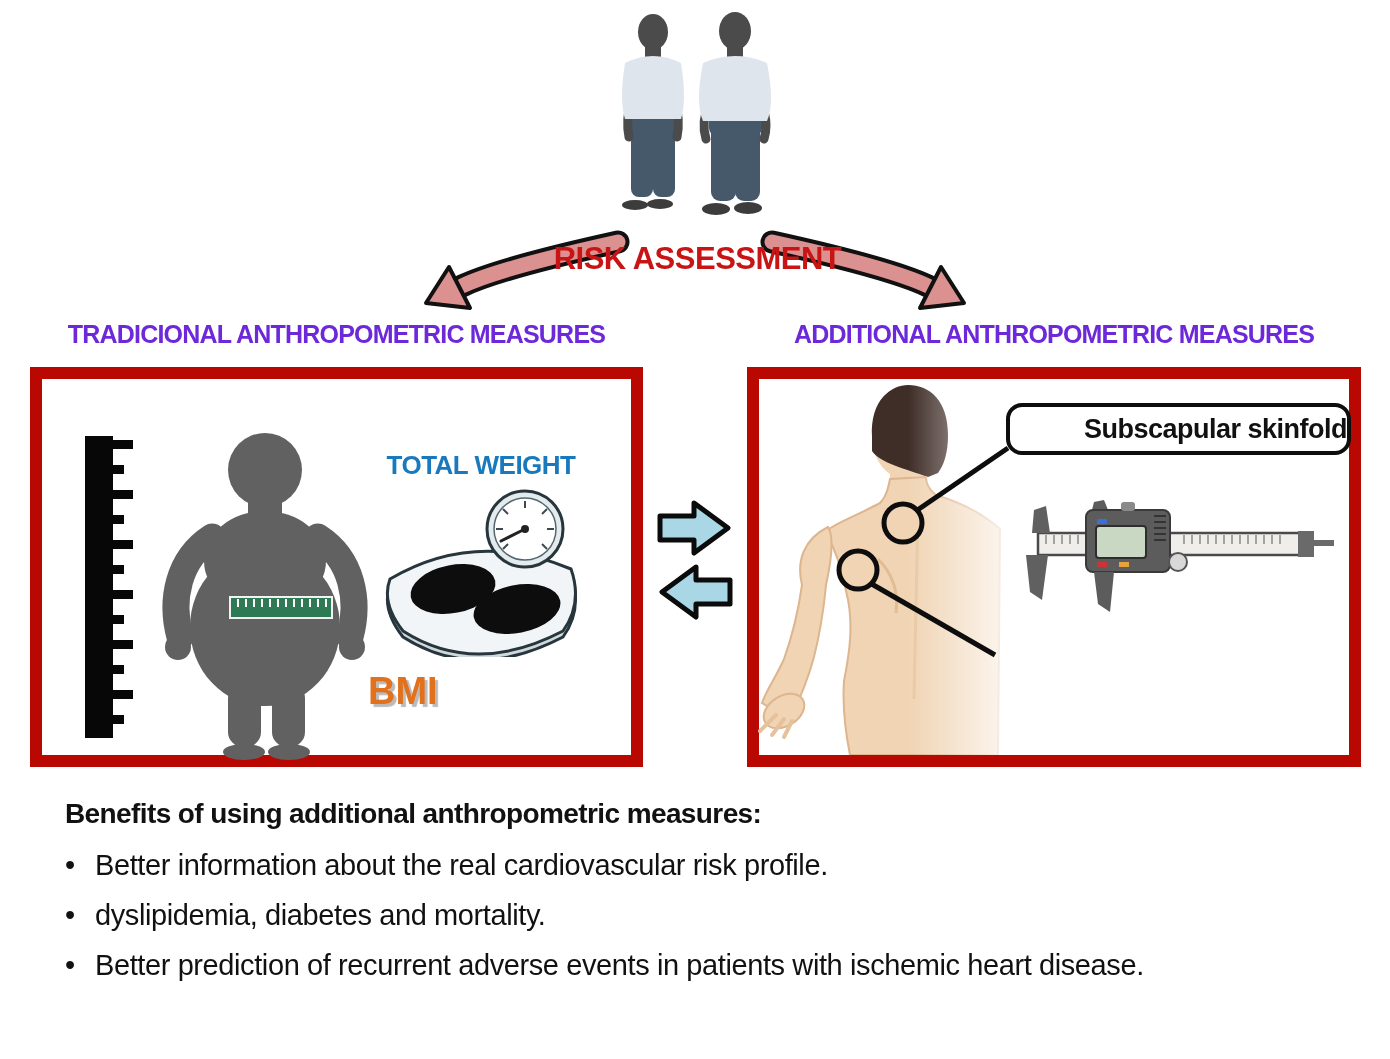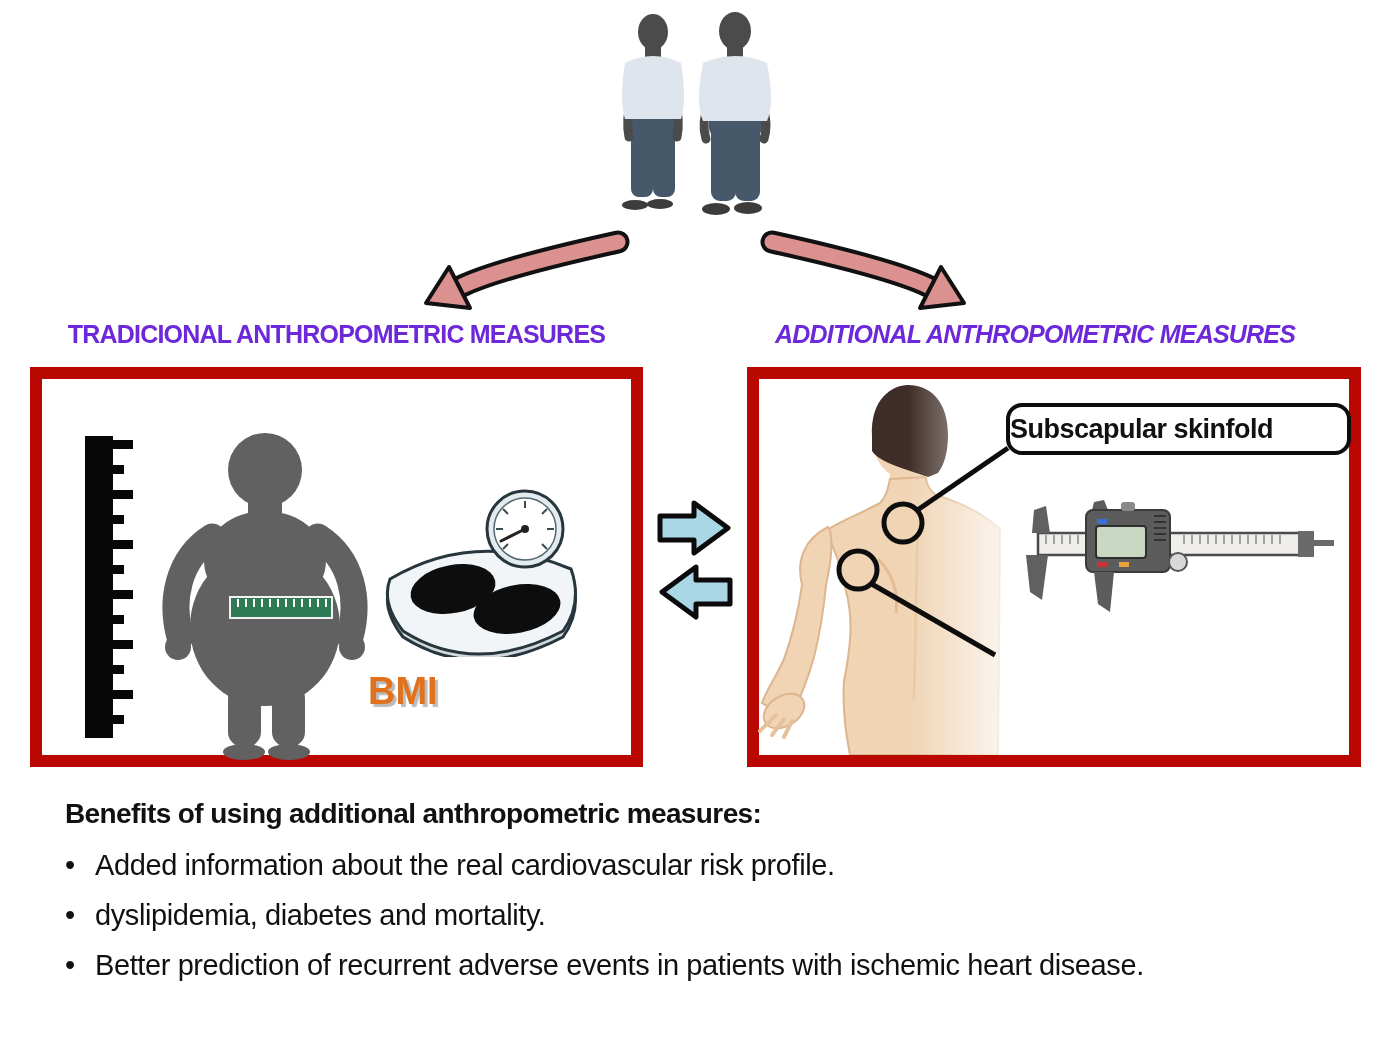--- a/index.html
+++ b/index.html
@@ -6,35 +6,35 @@
   #canvas{position:relative;width:1390px;height:1059px;background:#fff;overflow:hidden;
           font-family:"Liberation Sans",sans-serif;color:#111;}
   .abs{position:absolute;}
 
   
   .risk-label{left:540px;top:241px;width:315px;text-align:center;
     font-size:31px;font-weight:bold;letter-spacing:-0.5px;color:var(--risk-text);}
   .sec-heading{top:320px;text-align:center;font-size:25px;font-weight:bold;
     letter-spacing:-0.8px;color:#6d28d9;}
   .sec-heading.left{left:30px;width:613px;}
-  .sec-heading.right{left:728px;width:614px;font-style:italic;}
+  .sec-heading.right{left:747px;width:614px;}
 
   
   .red-box{border:12px solid var(--box-border);background:#fff;}
   .red-box.left{left:30px;top:367px;width:589px;height:376px;}
   .red-box.right{left:747px;top:367px;width:590px;height:376px;}
 
   .total-weight{left:350px;top:450px;width:262px;text-align:center;
     font-size:26px;font-weight:bold;letter-spacing:-0.5px;color:var(--total-weight-text);}
   .bmi{left:368px;top:670px;font-size:38px;font-weight:bold;color:var(--bmi-text);
     text-shadow:3px 3px 1px rgba(130,130,130,0.55);}
 
   
   .callout{background:#fff;border:4px solid #0d0d0d;border-radius:16px;
-    display:flex;align-items:center;justify-content:flex-start;
+    display:flex;align-items:center;justify-content:flex-end;
     font-size:27px;font-weight:bold;letter-spacing:-0.5px;}
   .callout.subscapular{left:1006px;top:403px;width:337px;height:44px;}
   .callout.triceps{left:993px;top:640px;width:269px;height:50px;}
 
   
   .benefits{left:65px;top:798px;width:1282px;}
   .benefits h2{margin:0 0 10px 0;font-size:28px;font-weight:bold;letter-spacing:-0.6px;}
   .benefits ul{margin:0;padding:0;list-style:none;}
   .benefits li{display:flex;font-size:29px;line-height:50px;letter-spacing:-0.4px;}
   .benefits .marker{width:30px;flex:0 0 30px;}
@@ -89,20 +89,21 @@
       <path class="band-pink" d="M208,42 Q90,68 52,86"></path>
       <polygon class="head-pink" points="16,103 39,67 60,108"></polygon>
     </g>
     <g>
       <path class="band-outline" d="M362,42 Q480,68 518,86"></path>
       <path class="band-pink" d="M362,42 Q480,68 518,86"></path>
       <polygon class="head-pink" points="554,103 531,67 510,108"></polygon>
     </g>
   </svg>
 
+  <div class="abs risk-label">RISK ASSESSMENT</div>
 
   <div class="abs sec-heading left">TRADICIONAL ANTHROPOMETRIC MEASURES</div>
   <div class="abs sec-heading right">ADDITIONAL ANTHROPOMETRIC MEASURES</div>
 
   <div class="abs red-box left"></div>
 
   <svg class="abs" style="left:85px;top:436px;" width="52" height="302" viewBox="0 0 52 302">
     <rect x="0" y="0" width="28" height="302" fill="#070707"></rect>
     <g fill="#070707">
       <rect x="28" y="4" width="20" height="9"></rect>
@@ -147,20 +148,21 @@
         <line x1="146" y1="174" x2="146" y2="182"></line>
           <line x1="154" y1="174" x2="154" y2="182"></line>
         <line x1="162" y1="174" x2="162" y2="182"></line>
           <line x1="170" y1="174" x2="170" y2="182"></line>
         <line x1="178" y1="174" x2="178" y2="182"></line>
           <line x1="186" y1="174" x2="186" y2="182"></line>
       </g>
     </g>
   </svg>
 
+  <div class="abs total-weight">TOTAL WEIGHT</div>
 
   <svg class="abs" style="left:375px;top:487px;" width="230" height="170" viewBox="0 0 230 170">
     <rect x="38" y="140" width="16" height="14" rx="4" fill="#5f6b72"></rect>
     <rect x="160" y="142" width="16" height="14" rx="4" fill="#5f6b72"></rect>
     <path d="M15,98 Q100,48 196,88 Q208,122 188,150 Q100,196 28,150 Q6,122 15,98 Z" fill="#cfd8dc" stroke="#27353c" stroke-width="3"></path>
     <path d="M15,92 Q100,42 196,82 Q208,116 188,144 Q100,190 28,144 Q6,116 15,92 Z" fill="#f1f5f7" stroke="#27353c" stroke-width="3"></path>
     <ellipse cx="78" cy="102" rx="43" ry="24" fill="#0d0d0d" transform="rotate(-11 78 102)"></ellipse>
     <ellipse cx="142" cy="122" rx="44" ry="24" fill="#0d0d0d" transform="rotate(-11 142 122)"></ellipse>
     <circle cx="150" cy="42" r="38" fill="#e3ebef" stroke="#27353c" stroke-width="3"></circle>
     <circle cx="150" cy="42" r="31" fill="#ffffff" stroke="#54666f" stroke-width="1.5"></circle>
@@ -278,21 +280,21 @@
   <div class="abs callout subscapular">
     <span>Subscapular skinfold</span>
   </div>
 
   <div class="abs benefits">
     <h2>Benefits of using additional anthropometric measures:</h2>
     <ul>
       <li>
         <span class="marker">•</span>
         <div class="btext">
-          <span class="bline">Added information about the real cardiovascular risk profile.</span>
+          <span class="bline">Better information about the real cardiovascular risk profile.</span>
         </div>
       </li>
       <li>
         <span class="marker">•</span>
         <div class="btext">
           <span class="bline">dyslipidemia, diabetes and mortality.</span>
         </div>
       </li>
       <li>
         <span class="marker">•</span>

